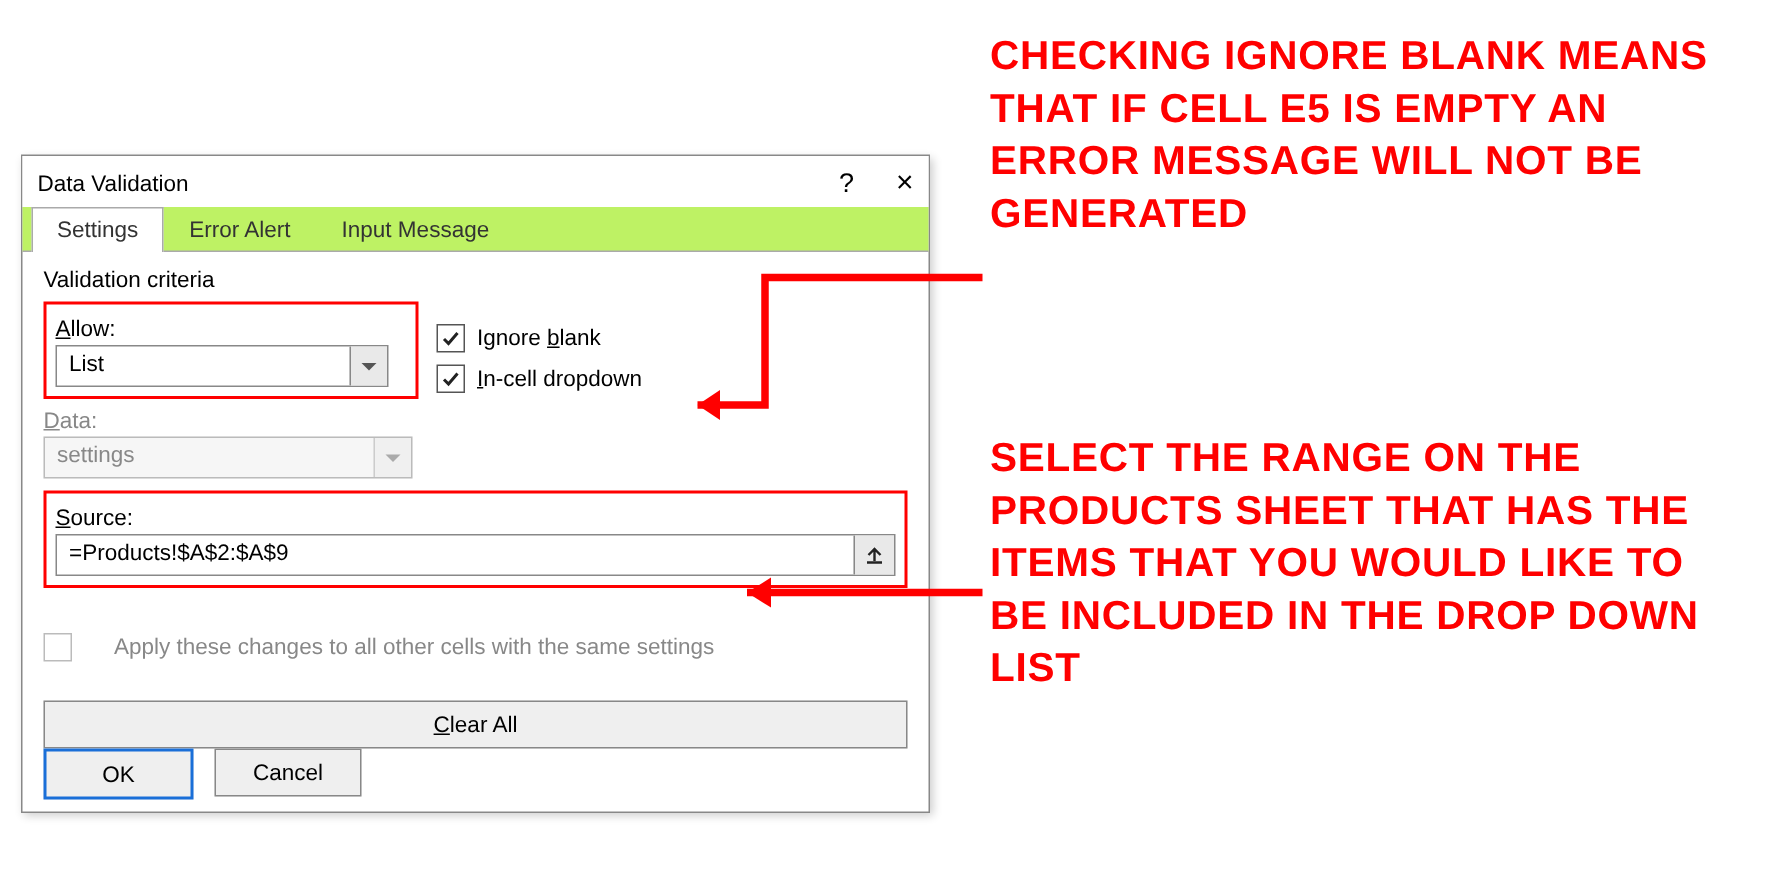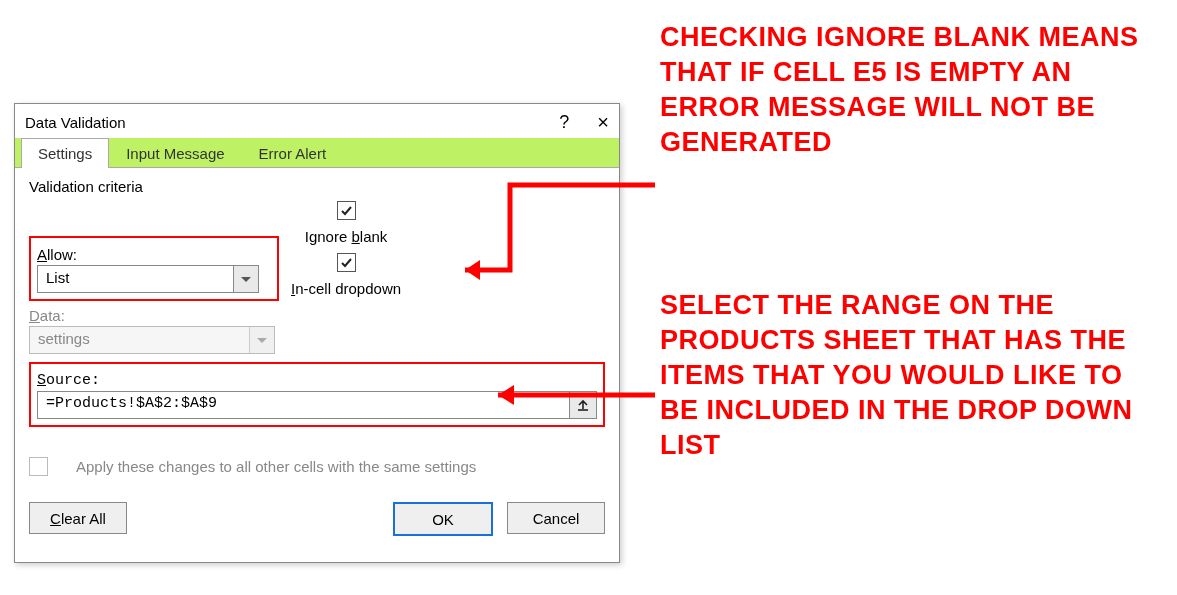--- a/index.html
+++ b/index.html
@@ -124,42 +124,40 @@
     width: 250px;
     border: 2px solid #ff0000;
     padding: 4px 6px 6px 6px;
     box-sizing: border-box;
   }
   .checkbox-row {
     display: flex;
     align-items: center;
     gap: 8px;
     margin-left: 12px;
-    flex-direction: column;
   }
   .cb-box {
     width: 17px;
     height: 17px;
     border: 1px solid #555;
     display: flex;
     align-items: center;
     justify-content: center;
     font-size: 14px;
     line-height: 1;
     background: #fff;
   }
   .cb-label {
     font-size: 15px;
   }
   .cb-col { display:flex; flex-direction:column; gap:8px; }
   .source-block {
     border: 2px solid #ff0000;
     padding: 4px 6px 6px 6px;
     margin-top: 8px;
-    font-family: Liberation Mono, monospace;
   }
   .source-input-row {
     display: flex;
     align-items: stretch;
     border: 1px solid #888;
     height: 26px;
     background: #fff;
   }
   .source-input {
     flex: 1;
@@ -177,22 +175,23 @@
   .apply-row {
     display: flex;
     align-items: center;
     gap: 28px;
     margin-top: 30px;
     color: #888;
     font-size: 15px;
   }
   .btn-bar {
     display: flex;
-    justify-content: space-between;
-    padding: 12px 14px 26px 14px;
+    justify-content: center;
+    padding: 12px 14px 8px 14px;
+    flex-direction: column;
   }
   .btn {
     min-width: 96px;
     height: 30px;
     border: 1px solid #888;
     background: #efefef;
     display: inline-flex;
     align-items: center;
     justify-content: center;
     font-size: 15px;
@@ -231,22 +230,22 @@
   <div class="titlebar">
     <div class="title">Data Validation</div>
     <div class="title-buttons">
       <div class="help-btn">?</div>
       <div class="close-btn">×</div>
     </div>
   </div>
 
   <div class="tabs">
     <div class="tab active">Settings</div>
+    <div class="tab">Error Alert</div>
     <div class="tab">Input Message</div>
-    <div class="tab">Error Alert</div>
   </div>
 
   <div class="tab-body">
     <div class="section-label">Validation criteria</div>
 
     <div class="row" style="align-items:flex-end; gap:0;">
       <div class="allow-block">
         <div class="field-label underline-first">Allow:</div>
         <div class="dropdown" style="width:220px;">
           <div class="dropdown-value">List</div>

